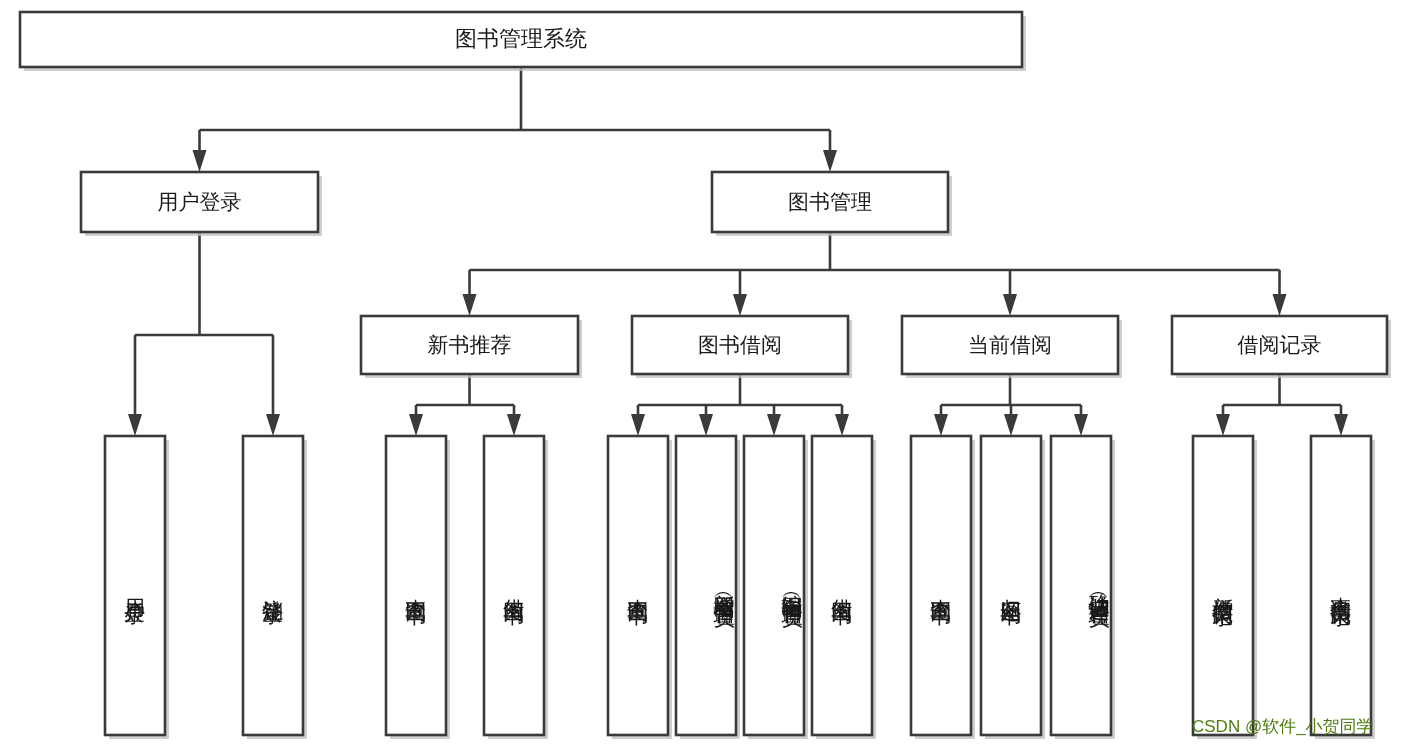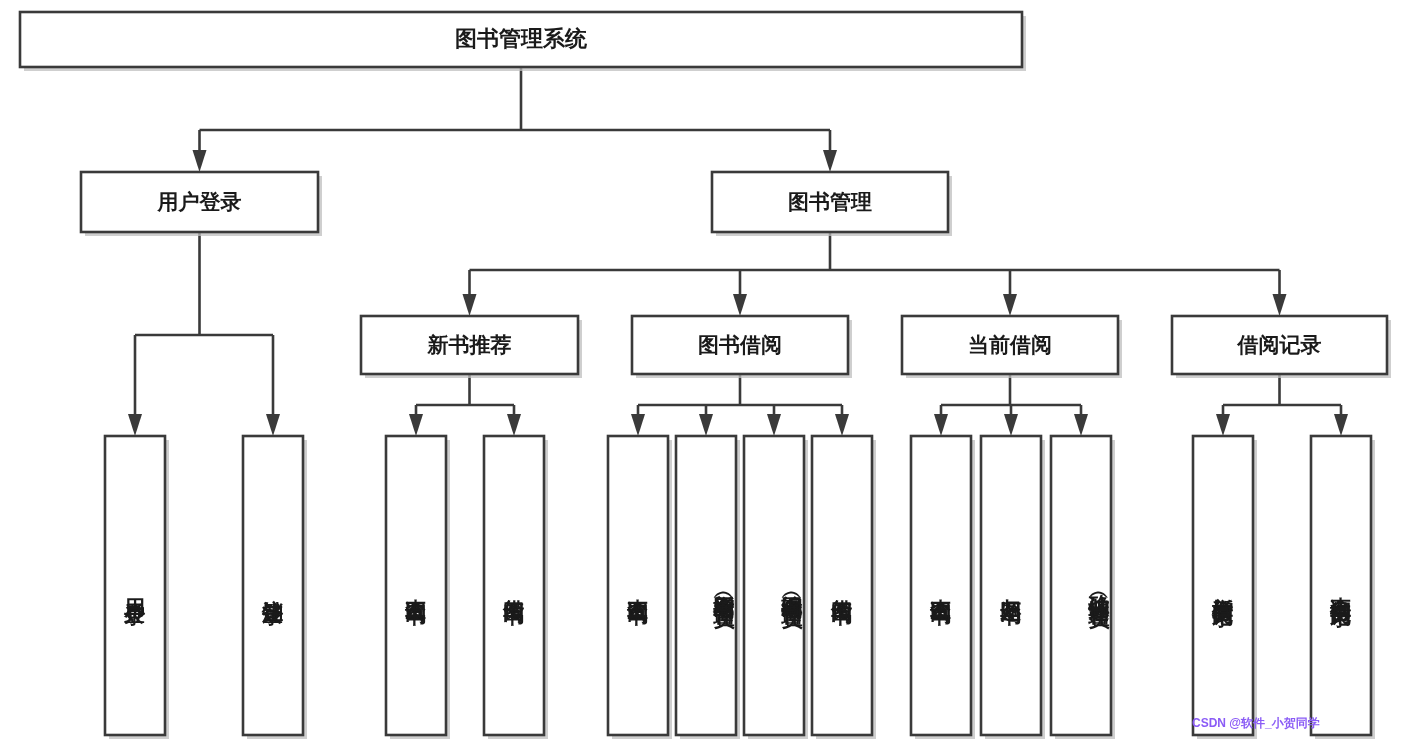--- a/index.html
+++ b/index.html
@@ -12,21 +12,20 @@
     width: 1405px;
     height: 747px;
     font-family: "Liberation Sans", "DejaVu Sans", sans-serif;
     overflow: hidden;
     position: relative;
   }
   #diagram-root {
     position: relative;
     width: 1405px;
     height: 747px;
-    font-weight: bold;
   }
   svg#diagram-canvas {
     position: absolute;
     top: 0;
     left: 0;
     width: 1405px;
     height: 747px;
     display: block;
     shape-rendering: geometricPrecision;
   }
@@ -76,22 +75,22 @@
     text-align: center;
     display: flex;
     align-items: flex-start;
     justify-content: center;
     pointer-events: none;
     user-select: none;
   }
   .watermark {
     position: absolute;
     font-family: "Liberation Sans", "DejaVu Sans", sans-serif;
-    font-size: 12px;
-    color: #8b5cf6;
+    font-size: 17px;
+    color: #4d7c0f;
     white-space: nowrap;
     user-select: none;
   }
 </style>
 </head>
 <body>
 
 <div id="diagram-root">
 
   <svg id="diagram-canvas" viewBox="0 0 1405 747">

